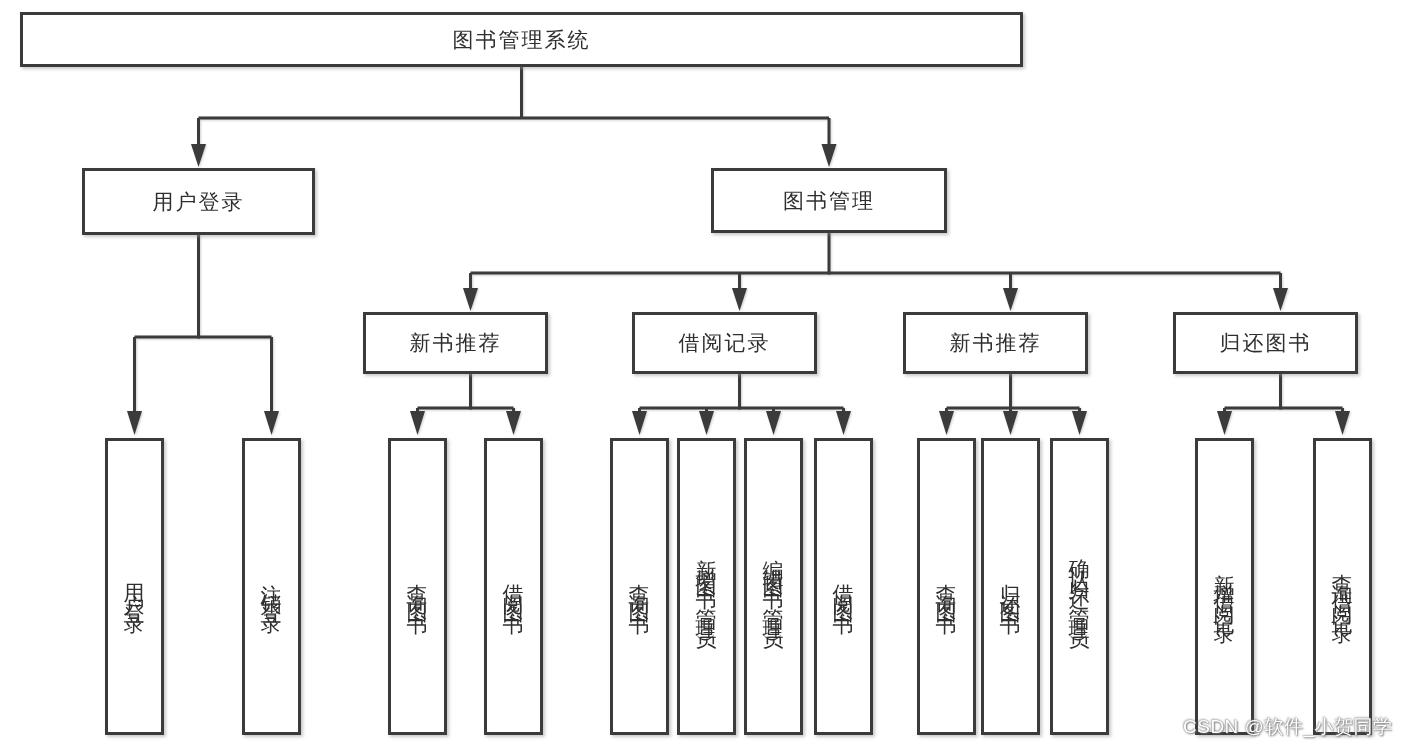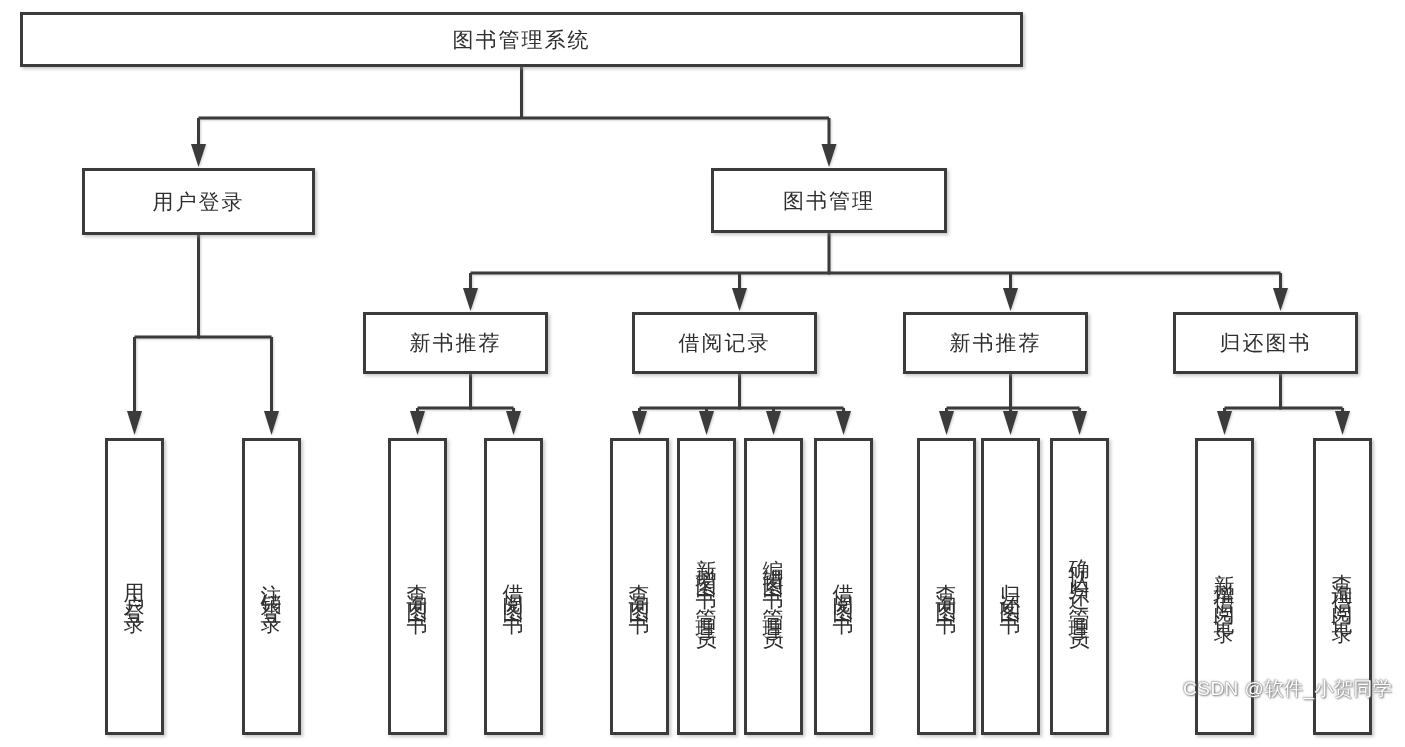--- a/index.html
+++ b/index.html
@@ -39,21 +39,21 @@
   .leaf{
     top:438px;height:297px;width:59px;
     writing-mode:vertical-rl;
     text-orientation:mixed;
     letter-spacing:10px;
     line-height:1;
     white-space:normal;
   }
   .watermark{
     position:absolute;
-    left:1183px;top:676px;
+    left:1183px;top:714px;
     font-size:19px;
     color:#ffffff;
     letter-spacing:0.5px;
     text-shadow:1px 1px 2px rgba(110,110,110,.95),
                 -1px -1px 2px rgba(120,120,120,.55),
                 0 0 1px rgba(90,90,90,.8);
     white-space:nowrap;
   }
 </style>
 </head>

